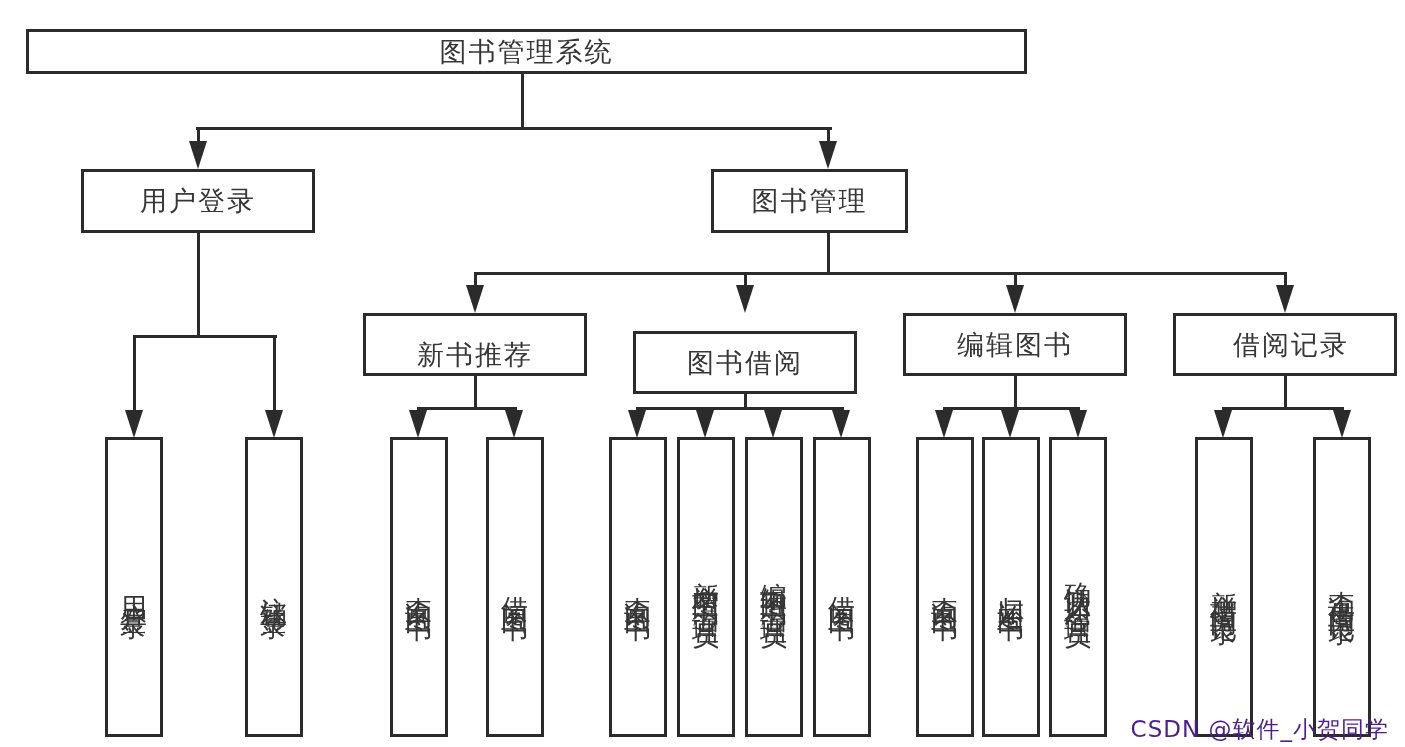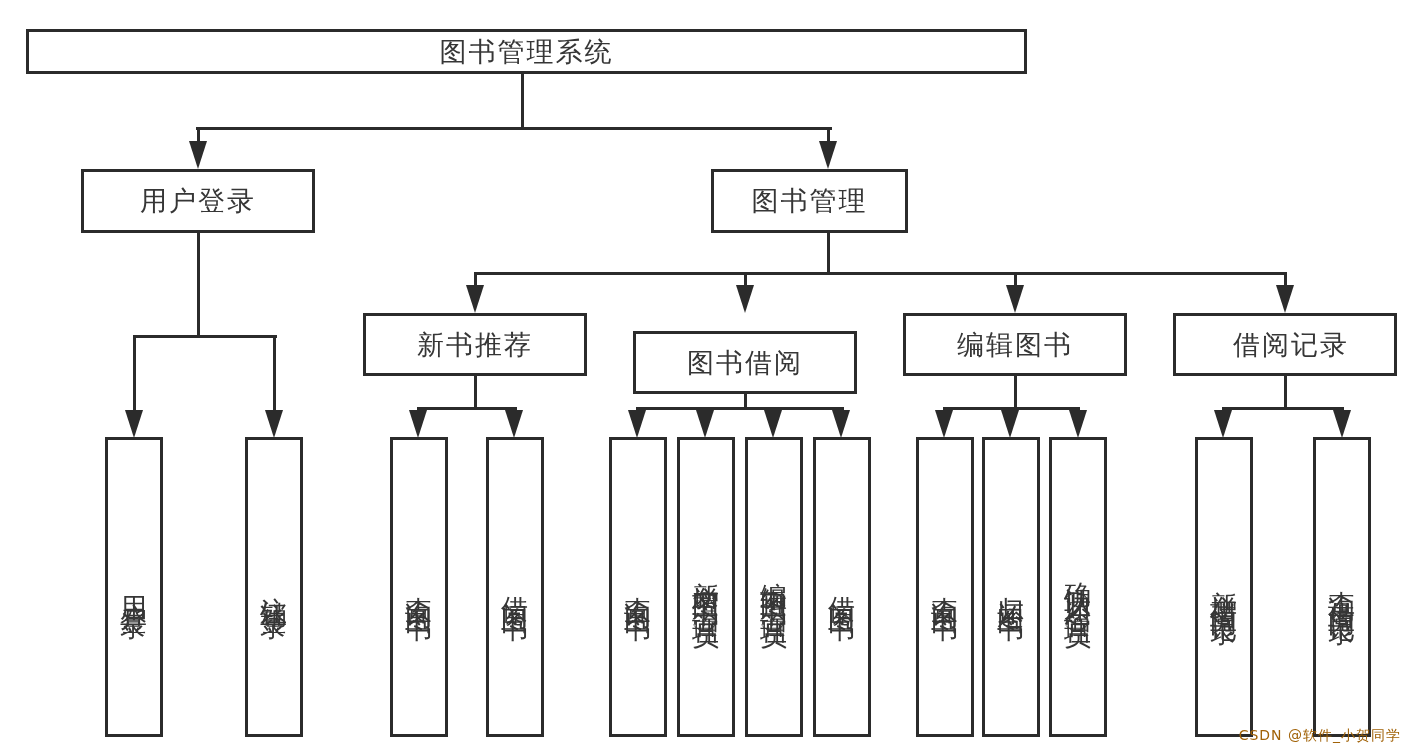--- a/index.html
+++ b/index.html
@@ -50,25 +50,25 @@
     position: absolute;
     width: 0;
     height: 0;
     border-left: 9px solid transparent;
     border-right: 9px solid transparent;
     border-top: 28px solid #2b2b2b;
     z-index: 1;
   }
   .watermark {
     position: absolute;
-    right: 4px;
+    right: 16px;
     bottom: 2px;
-    font-size: 14px;
+    font-size: 23px;
     letter-spacing: 1px;
-    color: #a16207;
+    color: #4c1d95;
     z-index: 3;
     white-space: nowrap;
   }
 </style>
 </head>
 <body>
 
 <div class="canvas">
 
   <div class="node" style="left:26px; top:13px; width:1001px; height:45px;margin-top:16px;">
@@ -100,21 +100,21 @@
   <div class="hl" style="left:474px; top:272px; width:813px;"></div>
   <div class="vl" style="left:474px; top:272px; height:16px;"></div>
   <div class="arrow" style="left:466px; top:285px;"></div>
   <div class="vl" style="left:744px; top:272px; height:16px;"></div>
   <div class="arrow" style="left:736px; top:285px;"></div>
   <div class="vl" style="left:1014px; top:272px; height:16px;"></div>
   <div class="arrow" style="left:1006px; top:285px;"></div>
   <div class="vl" style="left:1284px; top:272px; height:16px;"></div>
   <div class="arrow" style="left:1276px; top:285px;"></div>
 
-  <div class="node" style="left:363px; top:313px; width:224px; height:63px;">
+  <div class="node" style="left:363px; top:313px; width:224px; height:63px;align-items:flex-end;">
     <span>新书推荐</span>
   </div>
   <div class="node" style="left:633px; top:331px; width:224px; height:63px;">
     <span>图书借阅</span>
   </div>
   <div class="node" style="left:903px; top:313px; width:224px; height:63px;">
     <span>编辑图书</span>
   </div>
   <div class="node" style="left:1173px; top:313px; width:224px; height:63px;padding-left:12px;">
     <span>借阅记录</span>

